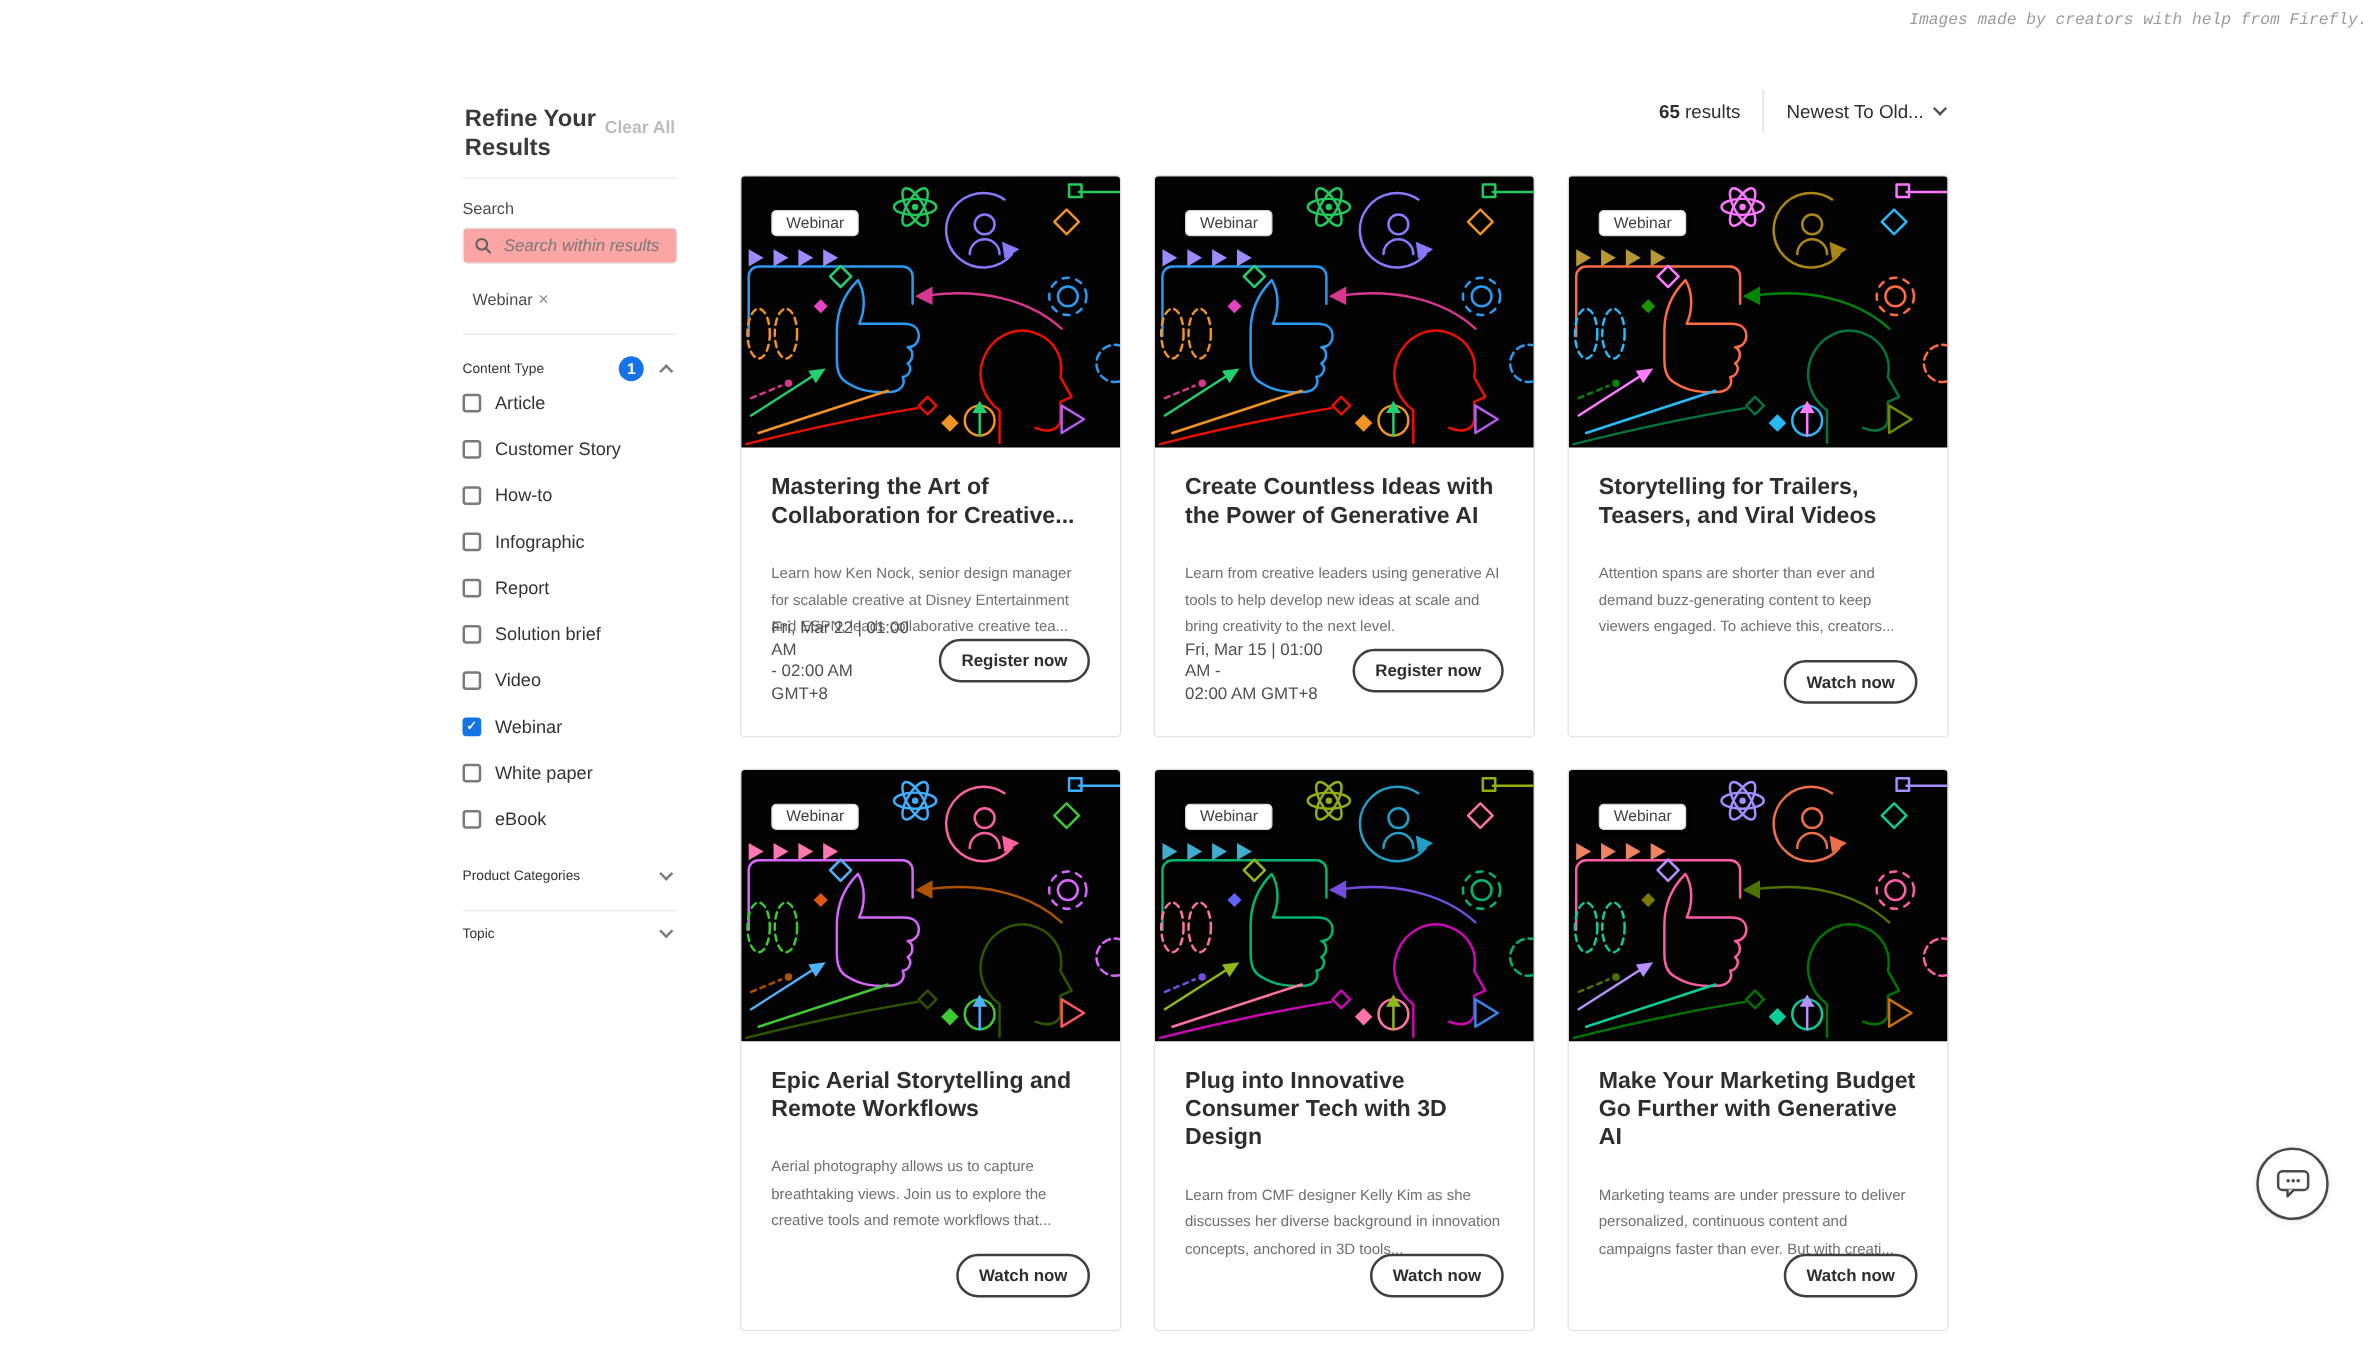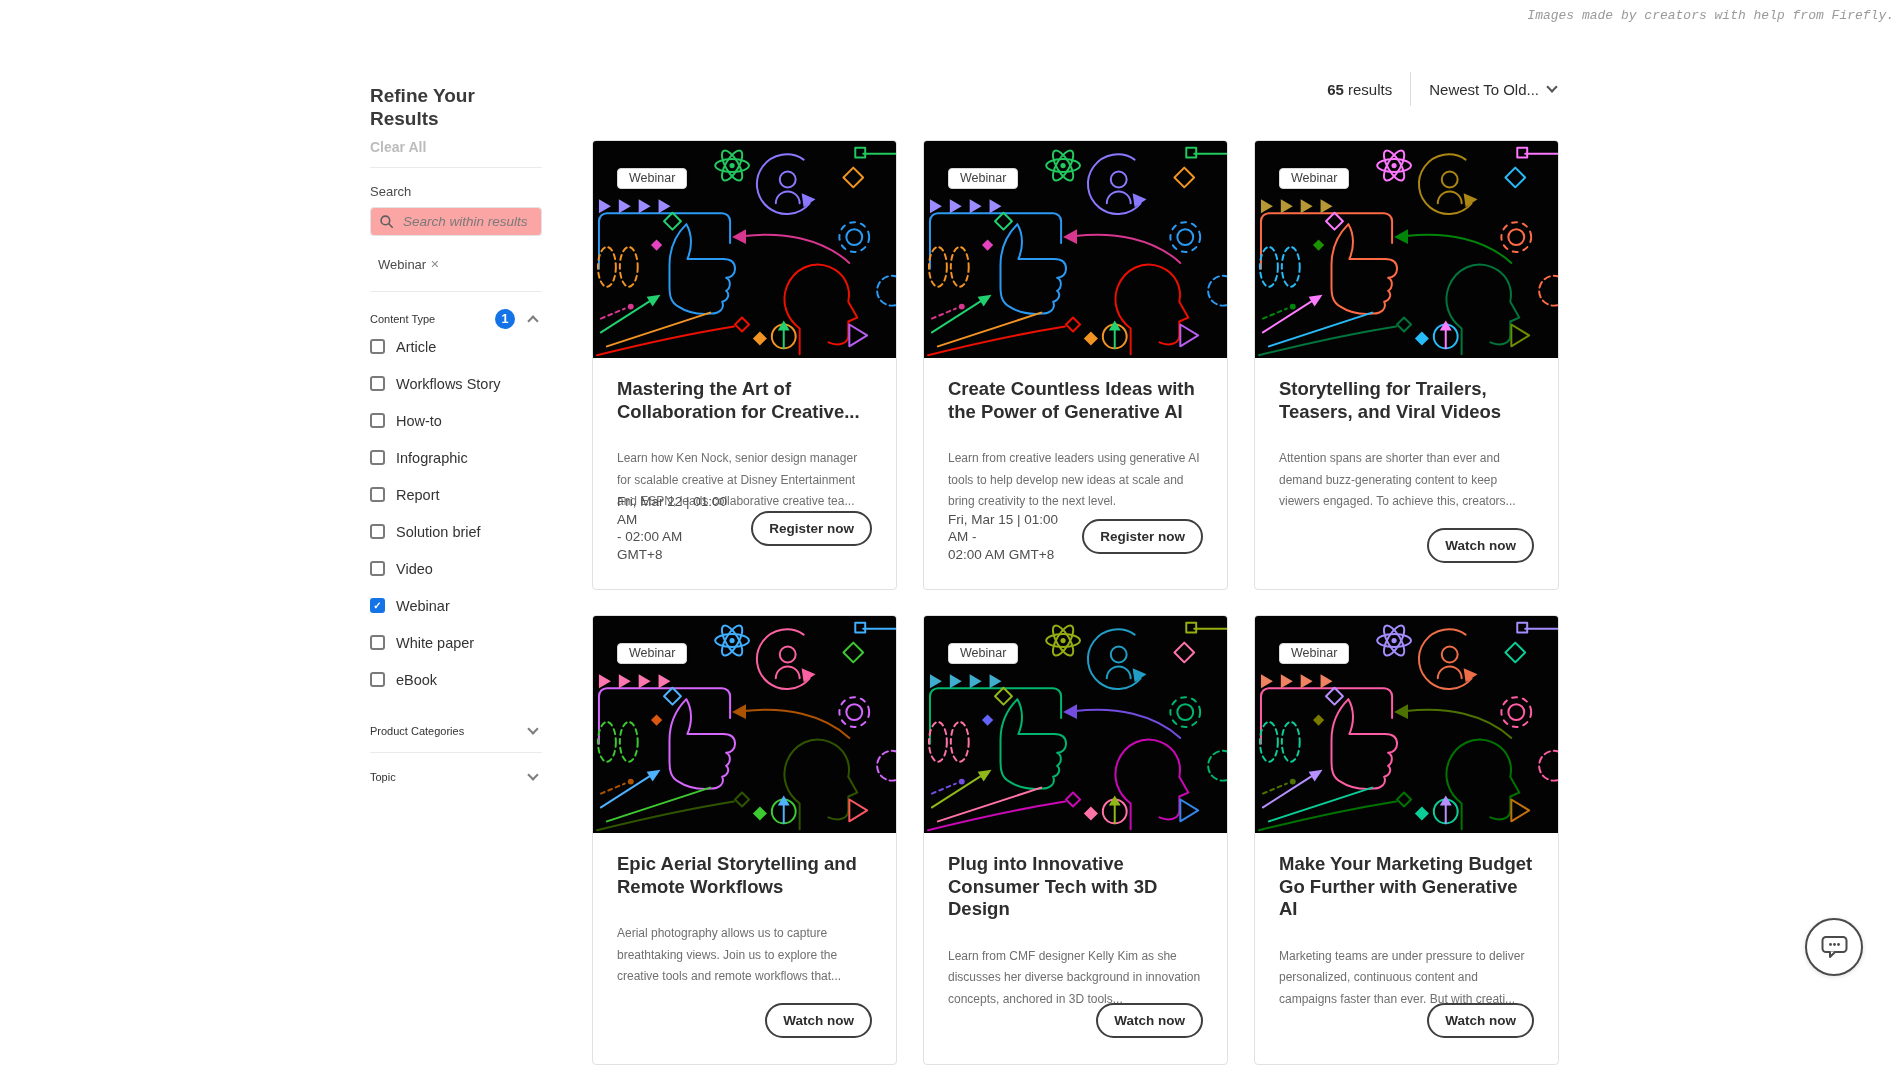--- a/index.html
+++ b/index.html
@@ -4,21 +4,21 @@
 <style>
   * { box-sizing: border-box; }
   html,body { margin:0; padding:0; width:1900px; height:1080px; background:#ffffff;
     font-family:"Liberation Sans", sans-serif; overflow:hidden; color:#2e2e2e; }
 
   
   .caption { position:absolute; top:8px; right:6px; font-style:italic; font-size:13px; color:#9a9a9a;font-family:Liberation Mono, monospace; }
 
   
   .sidebar { position:absolute; left:370px; top:84px; width:172px; }
-  .sb-head { display:flex; justify-content:flex-end; align-items:flex-start;flex-direction:column; }
+  .sb-head { display:flex; justify-content:center; align-items:flex-start; }
   .sb-title { margin:0; font-size:19px; line-height:23px; font-weight:bold; color:#3a3a3a; width:112px; }
   .clear-all { margin-top:9px; font-size:14px; font-weight:bold; color:#bcbcbc; background:none; border:none; padding:0; cursor:pointer; font-family:inherit; }
   .sb-divider { border:none; border-top:1px solid #eaeaea; margin:0; }
   .d1 { margin-top:12px; } .d2 { margin-top:18px; } .d3 { margin-top:9px; }
   .search-label { font-size:13px; color:#4a4a4a; margin-top:16px; }
   .search-box { margin-top:8px; display:flex; align-items:center; gap:8px; height:29px; border:1px solid #e3e3e3; background:#fca5a5; border-radius:4px; padding:0 9px; }
   .search-box svg { flex:none; }
   .search-box input { border:none; background:transparent; outline:none; font-size:13.5px; width:100%; font-family:inherit; color:#3a3a3a; }
   .search-box input::placeholder { font-style:italic; color:#7a7a7a; }
   .chip { margin-top:21px; margin-left:8px; font-size:13px; color:#4b4b4b; display:inline-flex; align-items:center; gap:4px; cursor:pointer; }
@@ -33,21 +33,21 @@
   .sec-head .chev { margin-left:14px; margin-right:5px; }
 
   .cb-list { margin-top:8px; }
   .cb-row { display:flex; align-items:flex-start; gap:11px; height:37px; cursor:pointer; }
   .cb { width:15px; height:15px; border:2px solid #7a7a7a; border-radius:3px; background:#fff; display:flex; align-items:center; justify-content:center; flex:none; }
   .cb .tick { display:none; color:#fff; font-size:10px; font-weight:bold; line-height:1; }
   .cb.checked { background:var(--accent,#1473e6); border-color:var(--accent,#1473e6); }
   .cb.checked .tick { display:block; }
   .cb-label { font-size:14.5px; color:#333; }
 
-  .sec-row { display:flex; align-items:center; justify-content:space-between; height:24px; cursor:pointer; }
+  .sec-row { display:flex; justify-content:space-between; height:24px; cursor:pointer; }
   .r1 { margin-top:10px; } .r2 { margin-top:12px; }
   .sec-row .chev { margin-right:5px; }
 
   
   .results-bar { position:absolute; top:72px; left:592px; width:968px; height:34px; display:flex; align-items:center; justify-content:flex-end; gap:18px; }
   .res-count { font-size:15px; color:#2e2e2e; }
   .res-count b { font-weight:bold; }
   .vdiv { width:1px; height:34px; background:#dcdcdc; }
   .sort { display:flex; align-items:center; gap:9px; font-size:15px; color:#2e2e2e; cursor:pointer; padding-right:4px; }
   .sort .chev { border-color:#555; }
@@ -162,21 +162,21 @@
     <span class="chev up"></span>
   </div>
 
   <div class="cb-list">
     <div class="cb-row">
       <span class="cb"></span>
       <span class="cb-label">Article</span>
     </div>
     <div class="cb-row">
       <span class="cb"></span>
-      <span class="cb-label">Workflows Story</span>
+      <span class="cb-label">Customer Story</span>
     </div>
     <div class="cb-row">
       <span class="cb"></span>
       <span class="cb-label">How-to</span>
     </div>
     <div class="cb-row">
       <span class="cb"></span>
       <span class="cb-label">Infographic</span>
     </div>
     <div class="cb-row">

